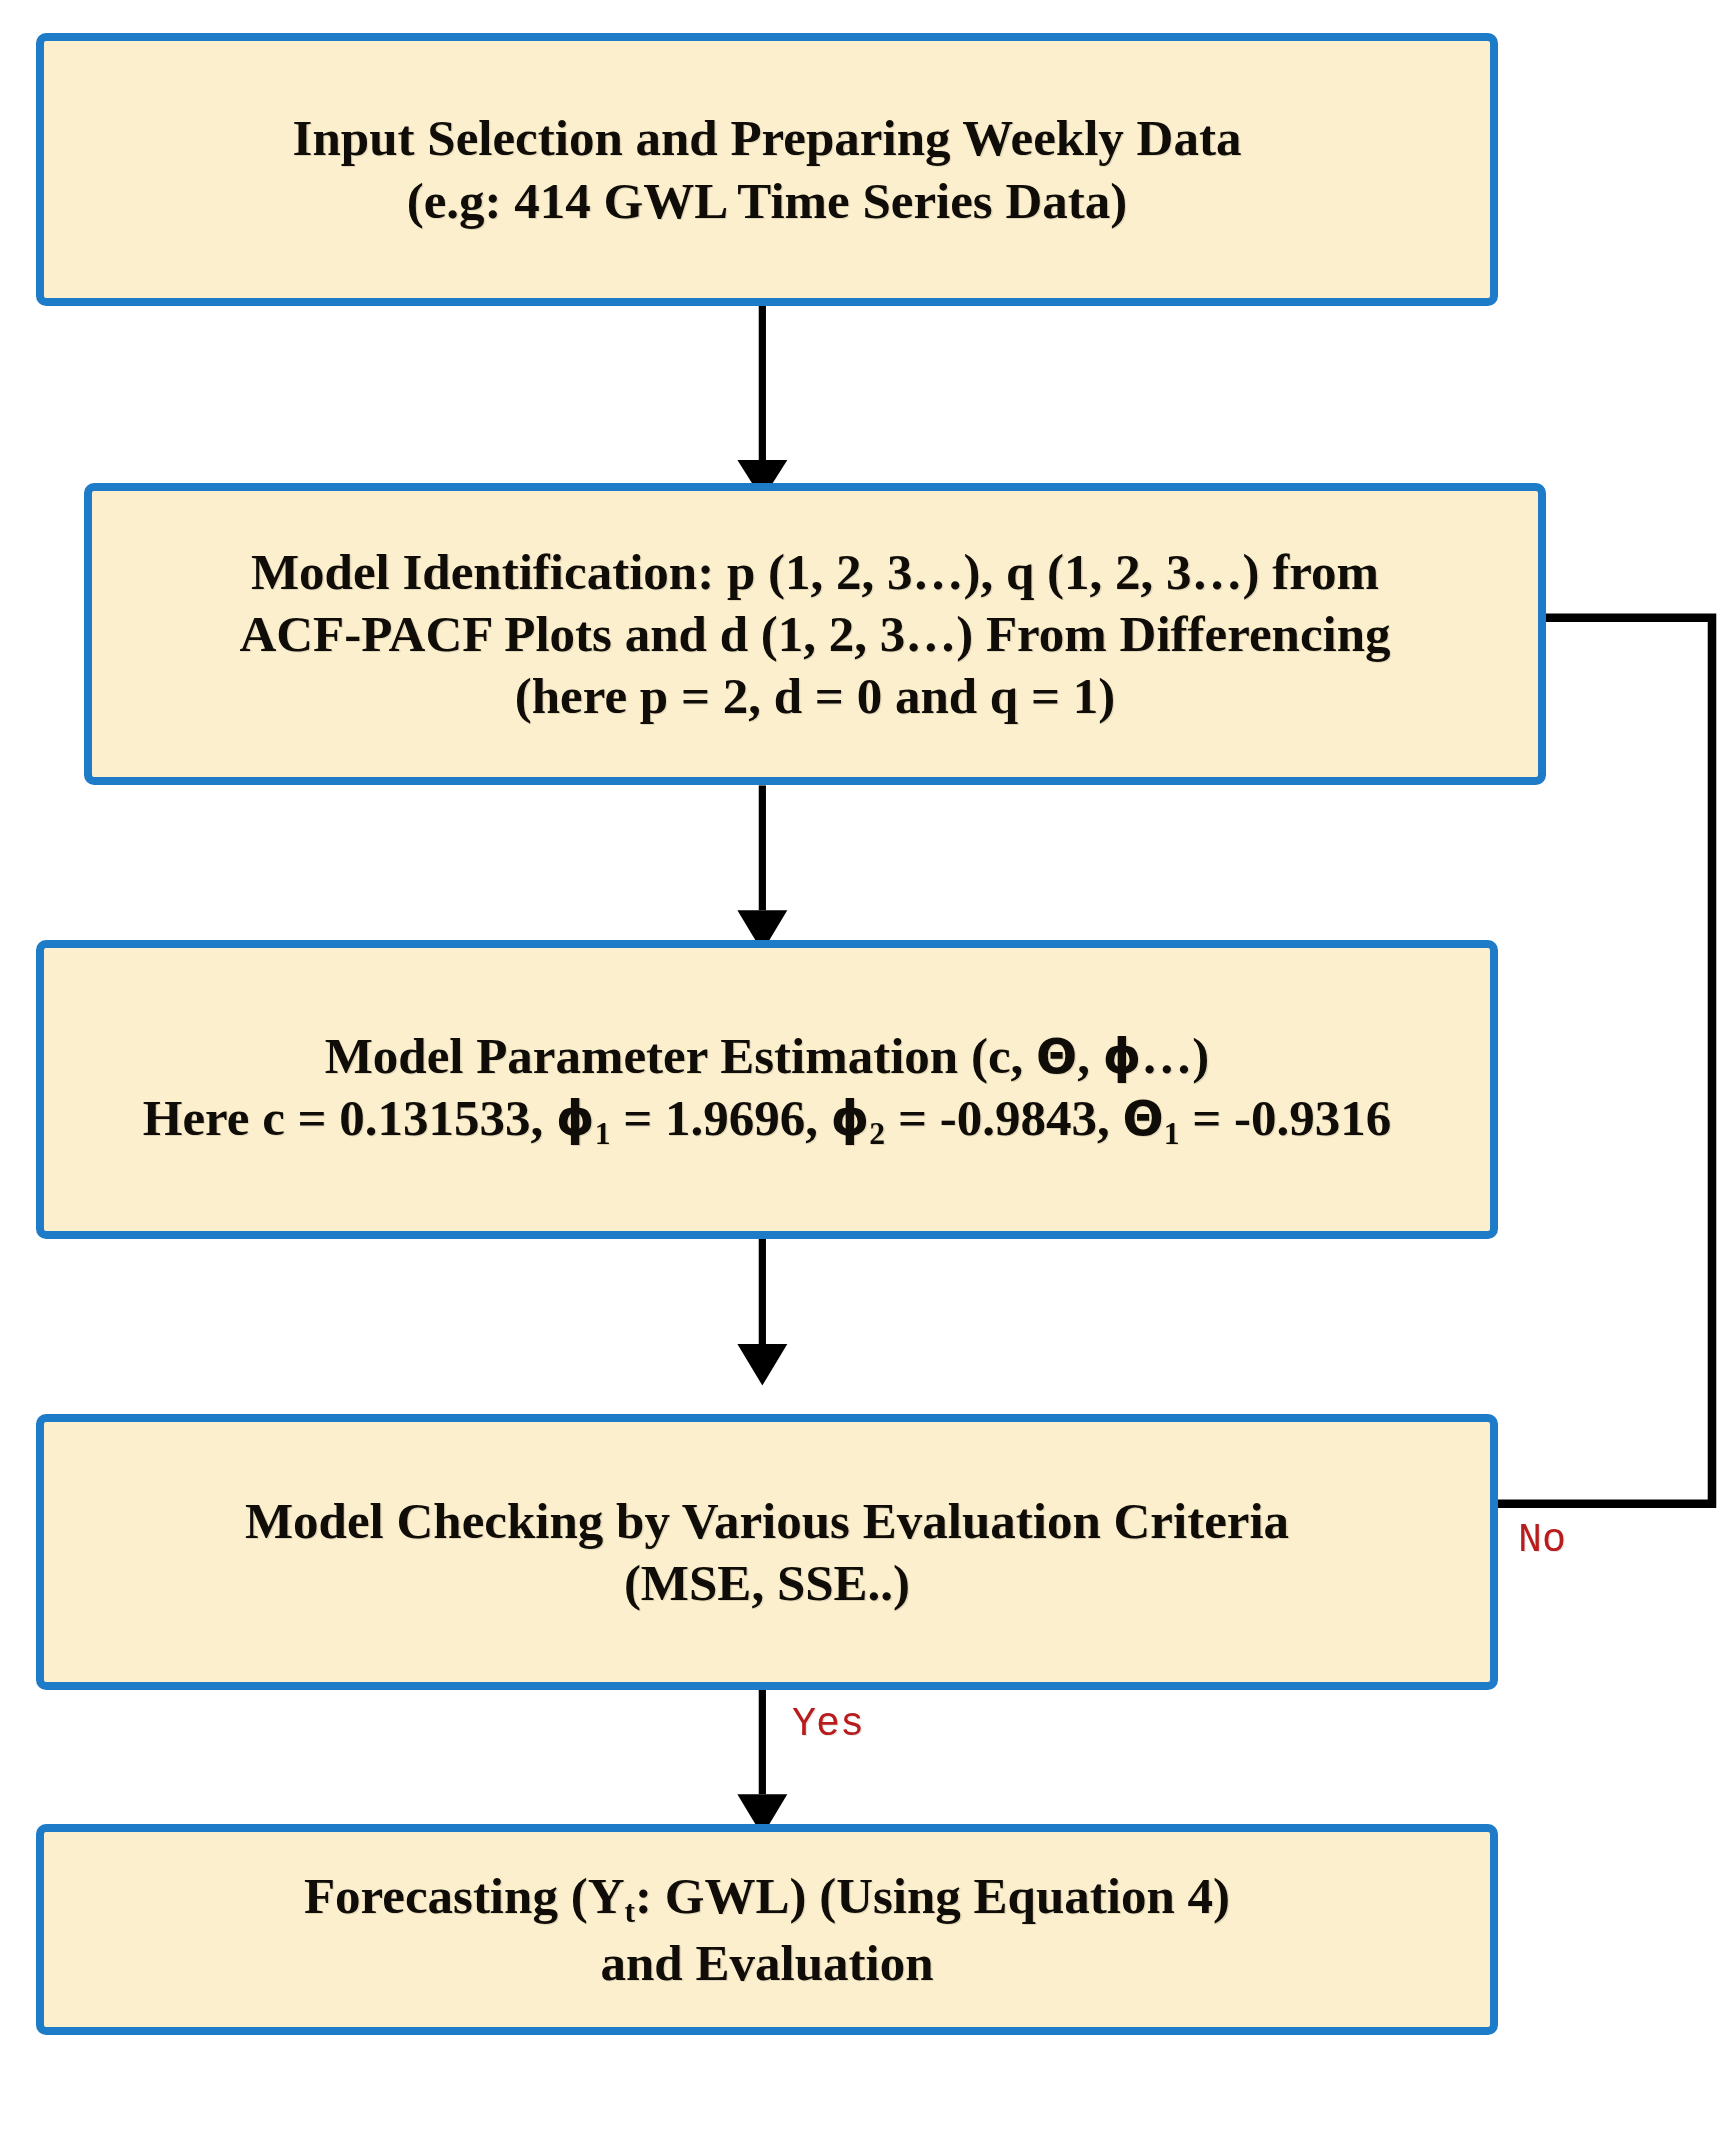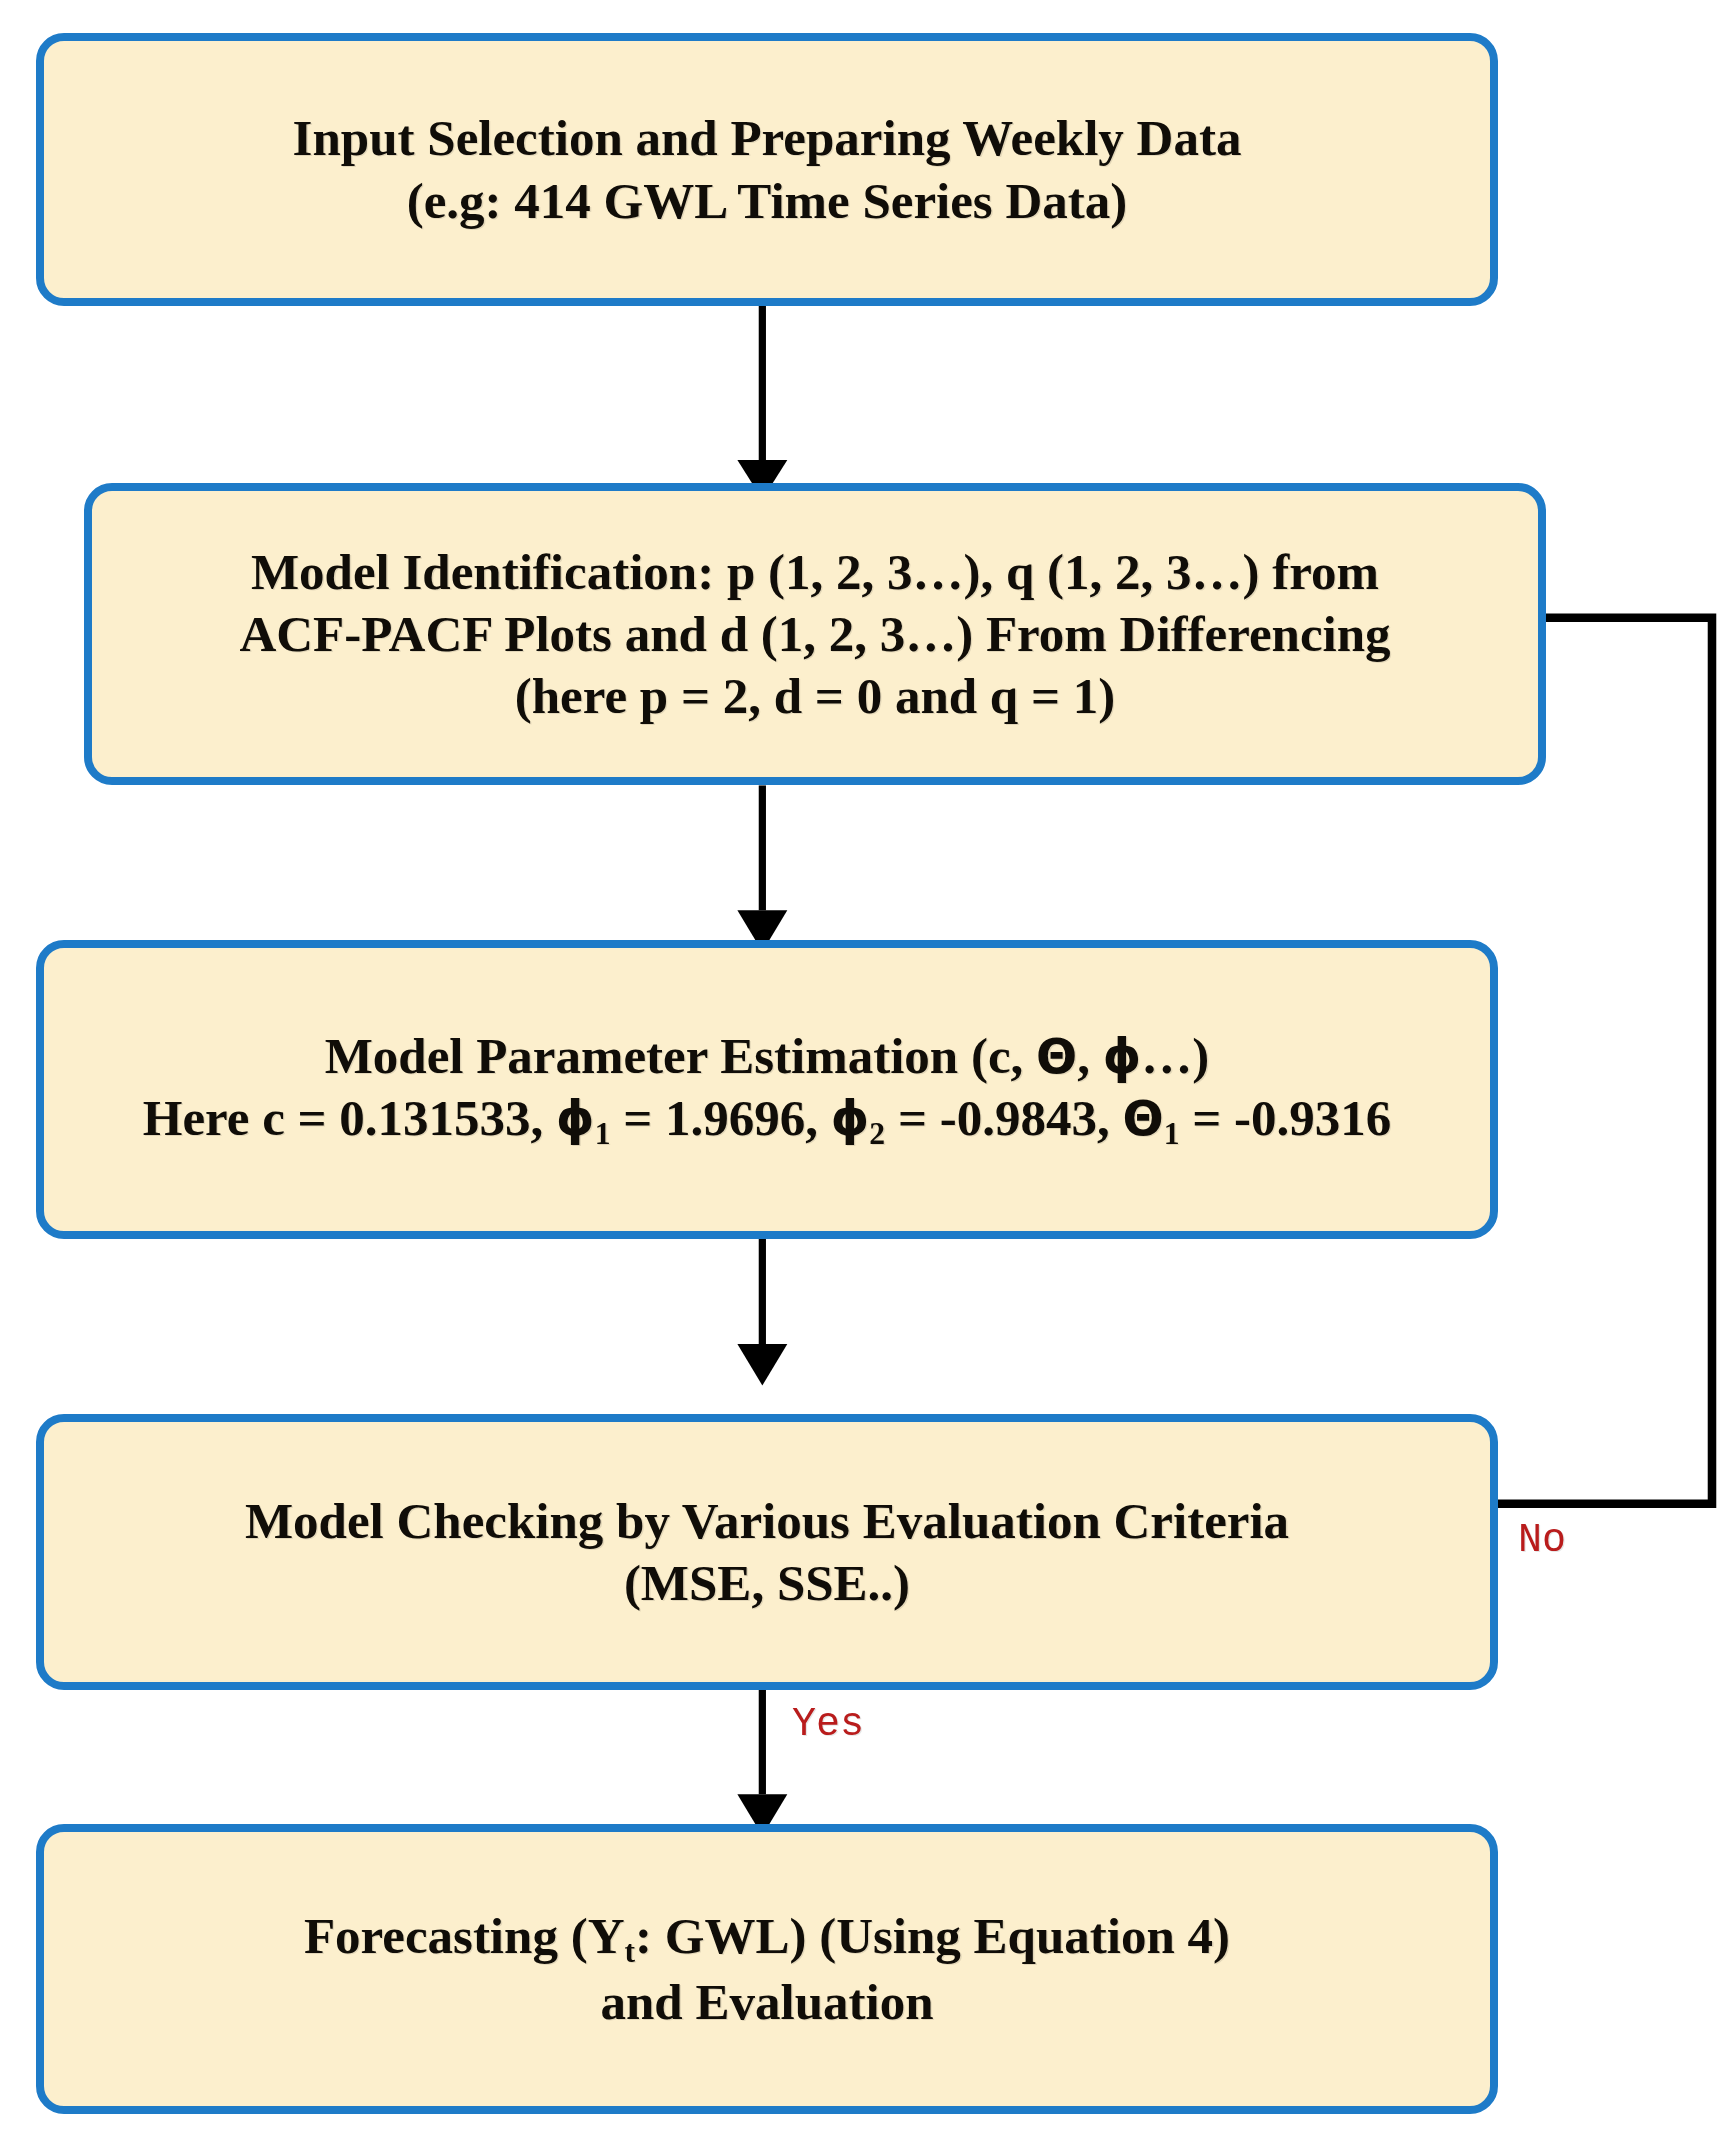--- a/index.html
+++ b/index.html
@@ -10,39 +10,39 @@
     font-family:"Liberation Serif", serif;
     overflow:hidden;
   }
   .node{
     position:absolute;
     left:36px;
     width:1462px;
     box-sizing:border-box;
     background:#FCEFCD;
     border:8px solid #1E7BC8;
-    border-radius:28px;
+    border-radius:10px;
     display:flex;
     align-items:center;
     justify-content:center;
     text-align:center;
   }
   .node .txt{
     font-weight:bold;
     color:#100d08;
     font-size:51px;
     line-height:1.22;
     padding:0 26px;
     text-shadow:1.3px 1.3px 0 rgba(0,0,0,0.10);
   }
   #node-input   { top:33px;   height:273px; }
   #node-ident   { top:483px;  height:302px;margin-left:48px; }
   #node-param   { top:940px; height:299px; }
   #node-check   { top:1374px; height:276px;margin-top:40px; }
-  #node-forecast{ top:1824px; height:290px; }
+  #node-forecast{ top:1824px; height:211px; }
 
   sub{font-size:0.62em; vertical-align:-0.28em;}
   .gk{font-family:"DejaVu Sans", sans-serif; font-weight:bold; font-size:0.95em;}
 
   svg#wires{position:absolute;left:0;top:0;width:1735px;height:2140px;pointer-events:none;}
 
   .edge-label{
     position:absolute;
     font-family:Liberation Mono, monospace;
     font-weight:normal;

